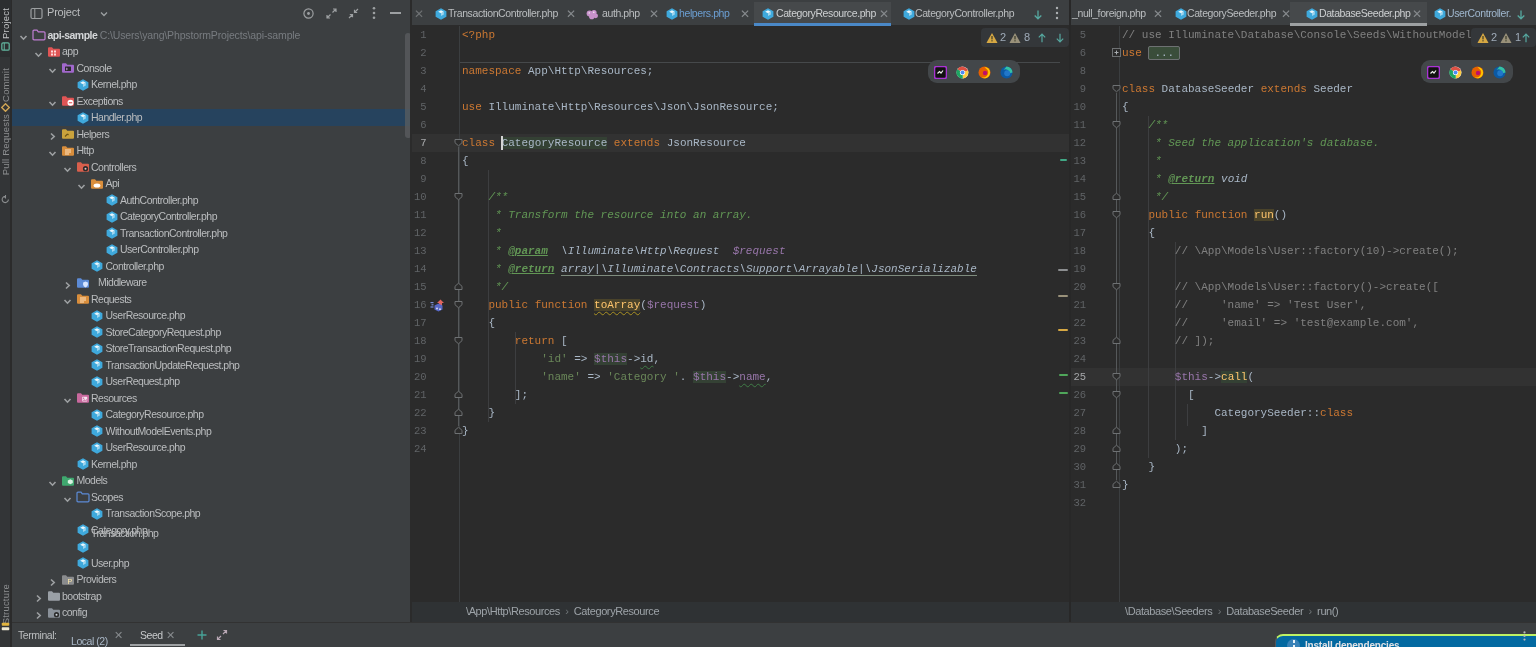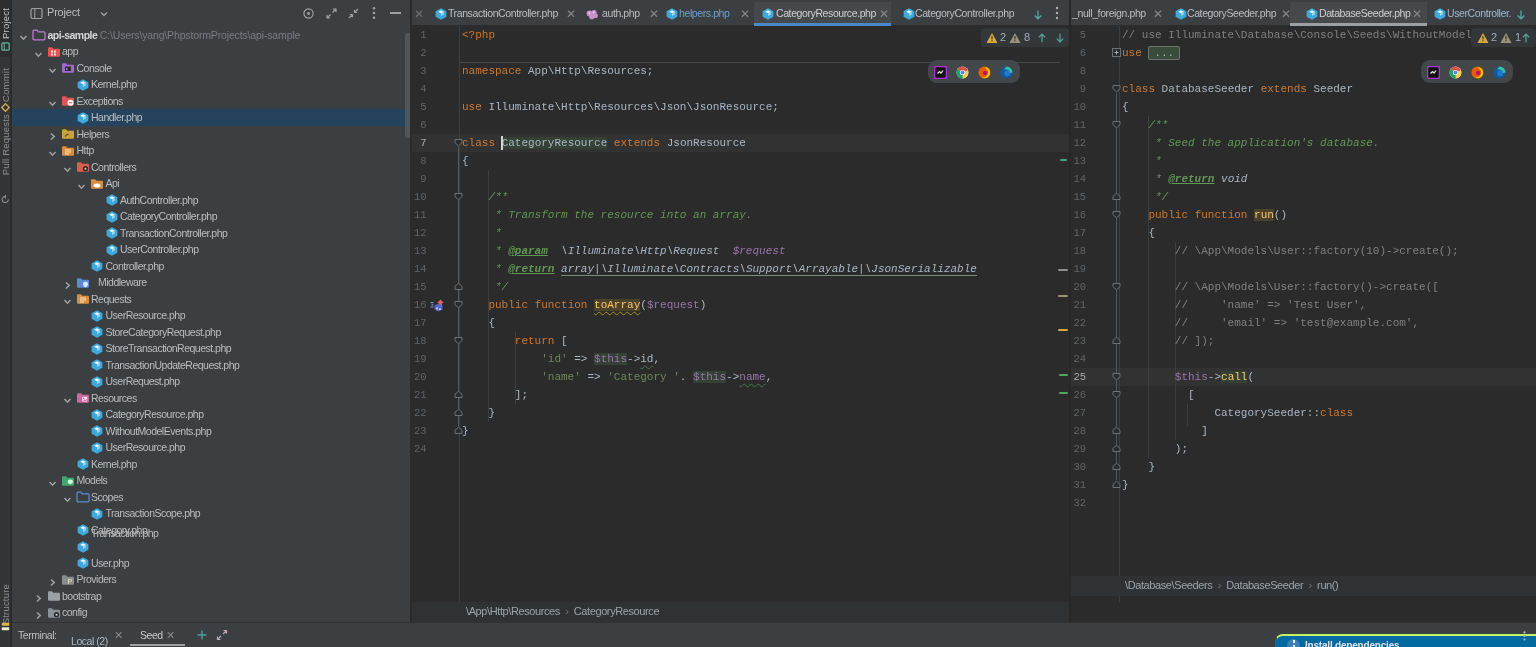--- a/index.html
+++ b/index.html
@@ -705,21 +705,21 @@
     <div style="position:absolute;left:1471px;top:64.5px"><svg style="" width="13" height="13" viewBox="0 0 13 13">
         <circle cx="6.5" cy="6.5" r="6" fill="#e66000"></circle>
         <path d="M6.5 1 A5.5 5.5 0 0 1 12 6.5 A5.5 5.5 0 0 1 3 11 A5 5 0 0 0 9.5 4 Z" fill="#ffcb00"></path>
         <circle cx="7" cy="7" r="2.2" fill="#b5007f" opacity="0.85"></circle>
       </svg></div>
     <div style="position:absolute;left:1493px;top:64.5px"><svg style="" width="13" height="13" viewBox="0 0 13 13">
         <circle cx="6.5" cy="6.5" r="6" fill="#0c59a4"></circle>
         <path d="M6.5 0.5 A6 6 0 0 1 12.5 6.5 L9 7.5 A3.5 3.5 0 0 0 3.5 4 Z" fill="#35c1a4"></path>
         <circle cx="7.2" cy="7.2" r="3" fill="#2177c9"></circle>
       </svg></div>
-  <div class="abs" style="left:1071px;top:576px;width:465px;height:20px;background:#2f3234">
+  <div class="abs" style="left:1071px;top:602px;width:465px;height:20px;background:#2f3234">
     <div class="abs" style="left:54px;top:3px;font-size:11px;letter-spacing:-0.4px;color:#9da3a8;white-space:nowrap">\Database\Seeders&nbsp;&nbsp;<span style="color:#6f7577">›</span>&nbsp;&nbsp;DatabaseSeeder&nbsp;&nbsp;<span style="color:#6f7577">›</span>&nbsp;&nbsp;run()</div>
   </div>
 </div>
 
 <div class="abs" style="left:12px;top:622px;width:1524px;height:25px;background:#3c3f41;border-top:1px solid #323232;font-size:10.5px;letter-spacing:-0.45px">
   <div class="abs" style="left:6px;top:6px;color:#bbbdbf">Terminal:</div>
   <div class="abs" style="left:59px;top:12px;color:#a9b7c6">Local (2)</div>
   <div class="abs" style="left:102px;top:6px;font-size:11px;color:#868a8d">✕</div>
   <div class="abs" style="left:128px;top:6px;color:#c7c9cb">Seed</div>
   <div class="abs" style="left:154px;top:6px;font-size:11px;color:#868a8d">✕</div>

